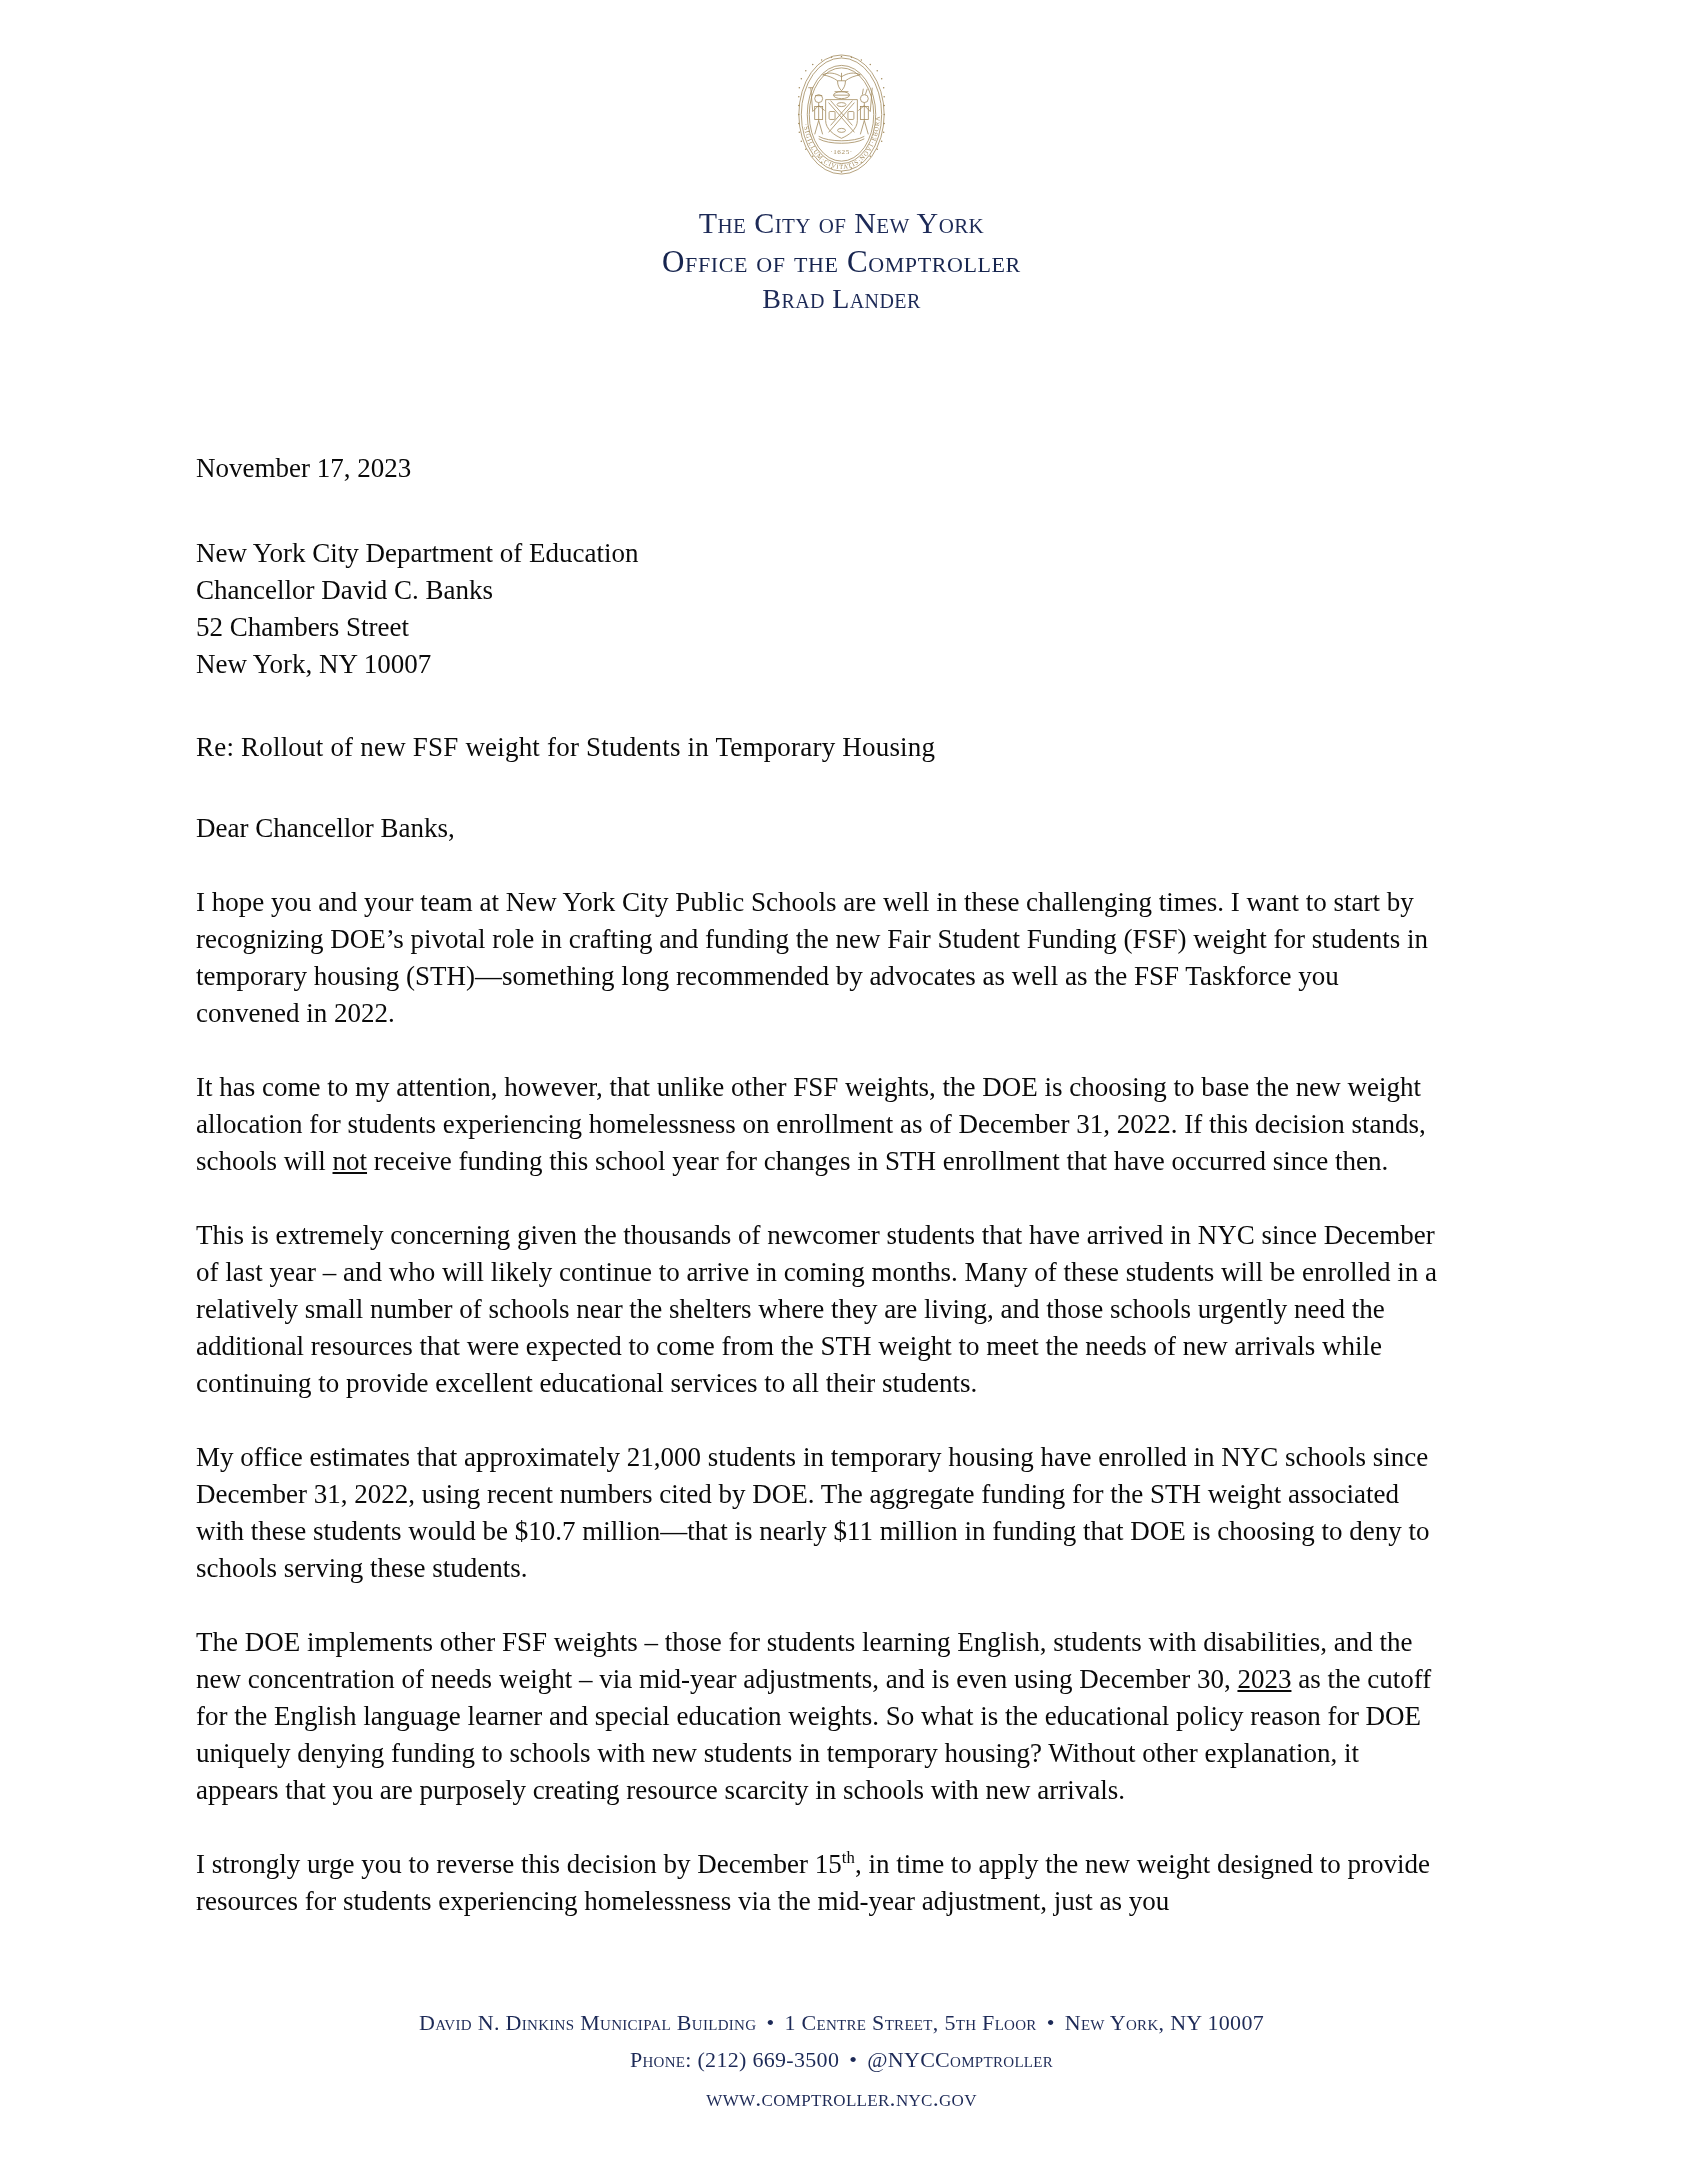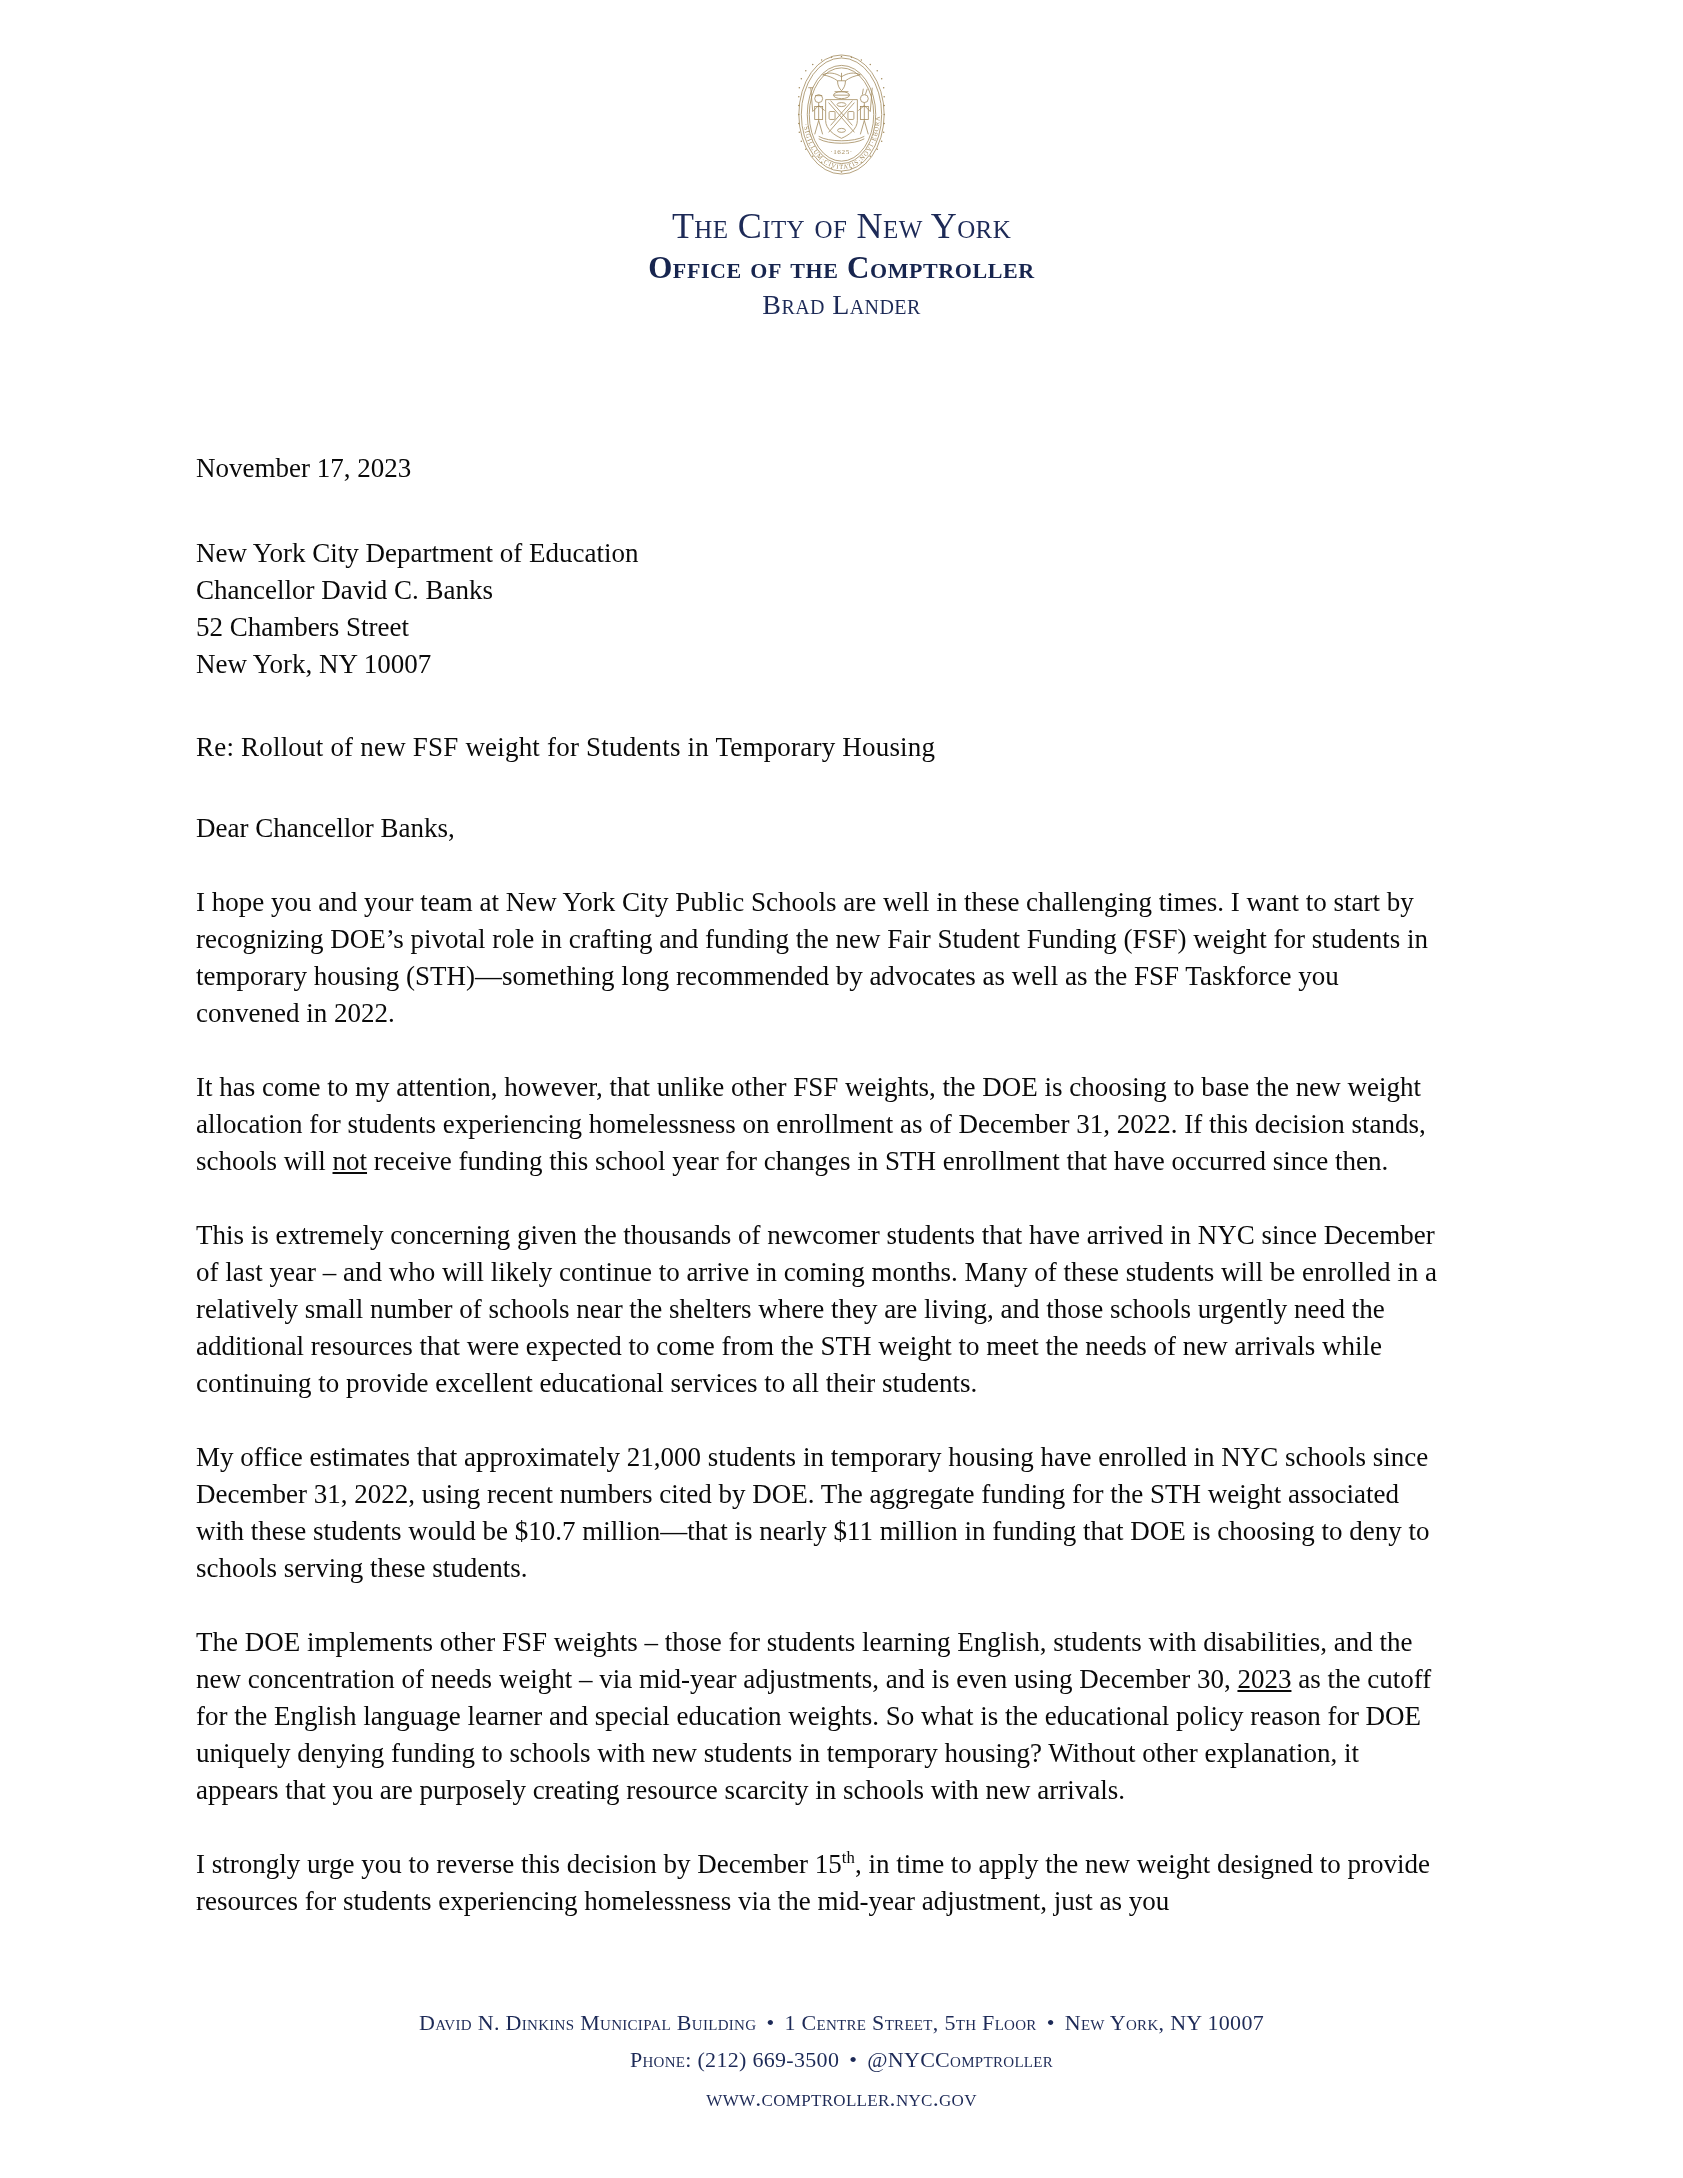--- a/index.html
+++ b/index.html
@@ -36,30 +36,30 @@
     display: block;
   }
   .seal-wrap svg { display: block; width: 149px; height: 127px; }
 
   .org-block {
     margin-top: 30px;
     line-height: 1.0;
     color: #1d2a57;
   }
   .org-line1 {
-    font-size: 36px;
+    font-size: 30px;
     font-variant: small-caps;
     letter-spacing: 0.4px;
     color: #1d2a57;
     margin-bottom: 8px;
   }
   .org-line2 {
     font-size: 31px;
     font-variant: small-caps;
-    font-weight: bold;
+    font-weight: normal;
     letter-spacing: 0.6px;
     color: #17254f;
     margin-bottom: 8px;
   }
   .org-line3 {
     font-size: 28px;
     font-variant: small-caps;
     letter-spacing: 0.4px;
     color: #1d2a57;
   }

